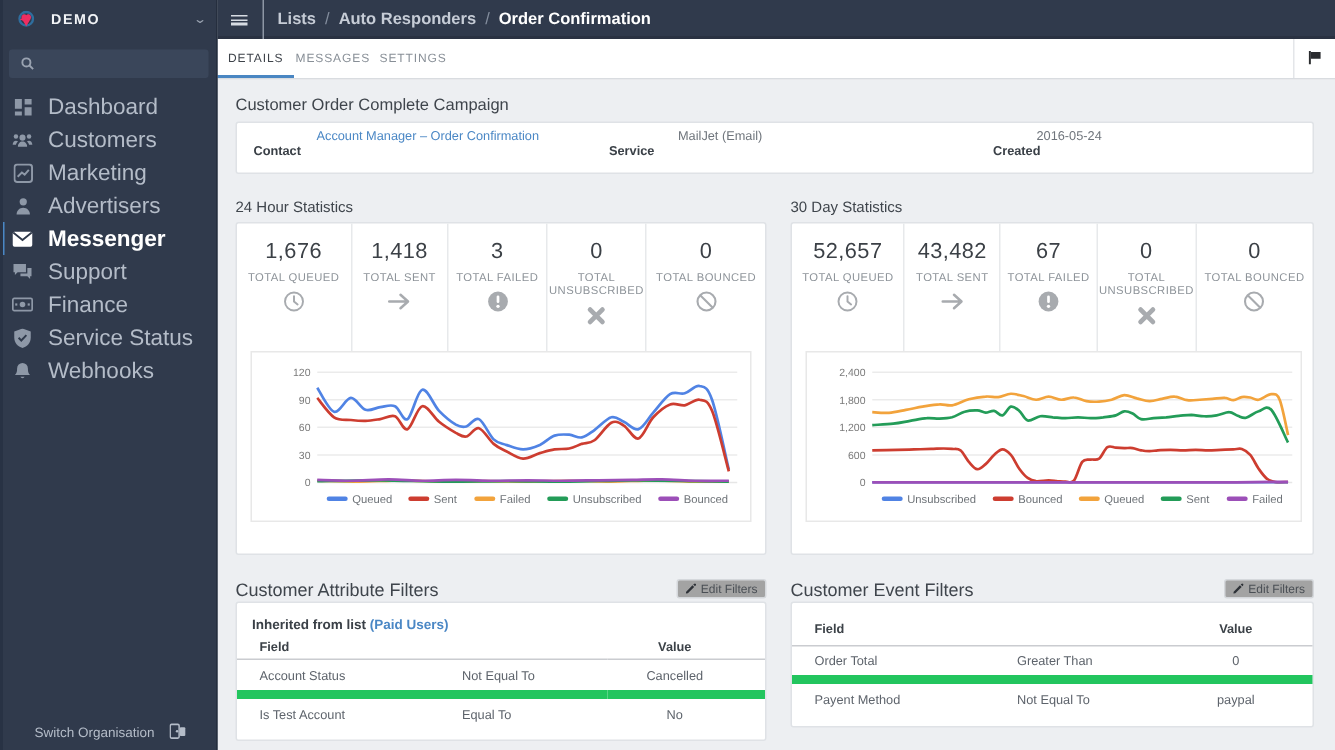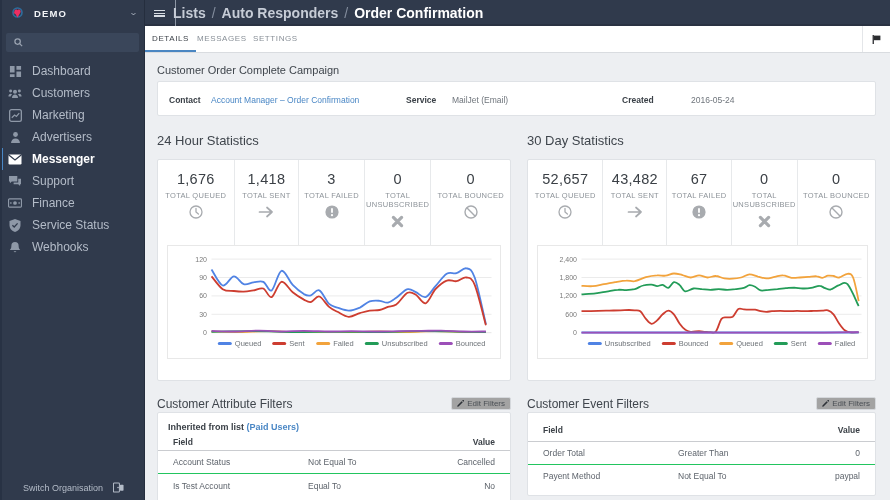--- a/index.html
+++ b/index.html
@@ -5,69 +5,69 @@
 body{font-family:"Liberation Sans",sans-serif;background:#edeff2;position:relative}
 .sidebar{position:absolute;left:0;top:0;width:145px;height:500px;background:#303a4c;z-index:3}
 .sidebar:before{content:"";position:absolute;left:0;top:0;bottom:0;width:2px;background:#283244;z-index:5}
 .sidebar:after{content:"";position:absolute;right:0;top:0;bottom:0;width:1.5px;background:#252e3e;z-index:5}
 .topbar{position:absolute;left:145px;right:0;top:0;height:26px;background:#303a4c;z-index:2}
 .logo-row{height:26px;display:flex;align-items:center;padding-left:12px;position:relative}
 .logo-name{color:#f2f4f7;font-weight:bold;font-size:9.5px;letter-spacing:1.1px;margin-left:11px}
 .logo-chev{position:absolute;right:8px;top:8px;color:#9aa3b1;font-size:8px;transform:scaleX(1.4)}
 .search{margin:7px 6px 0 6px;height:19px;background:#3a465a;border-radius:2px;display:flex;align-items:center;padding-left:8px}
 .menu{margin-top:8px}
-.mi{height:22px;display:flex;align-items:center;color:#b4bcc8;font-size:12px;position:relative}
+.mi{height:22px;display:flex;align-items:center;color:#b4bcc8;font-size:15px;position:relative}
 .mi .ic{width:14px;height:14px;margin-left:8px;display:flex;align-items:center;justify-content:center}
 .mi .tx{margin-left:10px}
 .mi.active{color:#fff;font-weight:bold}
 .mi.active:before{content:"";position:absolute;left:0;top:0;bottom:0;width:3px;background:#4a87c5}
 .switch{position:absolute;bottom:7px;left:0;width:100%;display:flex;align-items:center;color:#b4bcc8;font-size:9px}
 .hamb{position:absolute;left:9px;top:10px;width:11px}
 .hamb div{height:1.4px;background:#d7dce3;margin-bottom:1.2px}
 .tsep{position:absolute;left:30px;top:0;bottom:0;width:1px;background:#8d96a4}
-.crumbs{position:absolute;left:28px;top:0;height:26px;display:flex;align-items:center;font-size:14px;font-weight:bold;color:#c6ccd6}
+.crumbs{position:absolute;left:40px;top:0;height:26px;display:flex;align-items:center;font-size:11px;font-weight:bold;color:#c6ccd6}
 .crumbs .sl{color:#848e9e;font-weight:normal;margin:0 6px}
 .crumbs .cur{color:#fff}
 .tabs{position:absolute;left:145px;right:0;top:26px;height:27px;background:#fff;border-bottom:1px solid #d9dce0;z-index:2}
 .tab{position:absolute;top:0;height:26px;line-height:26px;font-size:8px;letter-spacing:0.6px;color:#888f97}
 .tab.active{color:#3e434a;border-bottom:2px solid #4a86c2;height:26px}
 .flagbox{position:absolute;right:0;top:0;width:28px;height:26px;border-left:1px solid #e4e6e9;text-align:center;line-height:26px}
 .main{position:absolute;left:145px;right:0;top:53px;bottom:0;background:#edeff2;padding:0 14px 0 12px}
 h2.pagehead{font-size:11px;font-weight:normal;color:#3f454c;margin-top:11px}
 .card{background:#fff;border:1px solid #dfe2e6;border-radius:2px}
 .infocard{margin-top:5px;height:35px;position:relative;font-size:8.5px}
 .infocard .lb{position:absolute;top:13px;font-weight:bold;color:#3a4047}
-.infocard .vl{position:absolute;top:13px;color:#6f757c}
+.infocard .vl{position:absolute;top:3px;color:#6f757c}
 a.lnk{color:#4a87c5;text-decoration:none}
 .cols{display:flex;gap:16px;margin-top:17px}
 .col-l{width:354px}
 .col-r{width:349px}
-h3.sec{font-size:13px;font-weight:normal;color:#3f454c;margin-bottom:14px;height:12px}
+h3.sec{font-size:10px;font-weight:normal;color:#3f454c;margin-bottom:3px;height:12px}
 .statcard{height:222px}
 .stats{display:flex;height:85px}
 .stat{text-align:center;padding-top:11px}
 .stat+.stat{border-left:1px solid #e7e9eb}
 .stat .num{font-size:14.5px;color:#3b4046;letter-spacing:0.3px}
 .stat .lbl{font-size:7.5px;color:#8d9399;letter-spacing:0.3px;margin-top:4px;line-height:1.25}
 .stat .ico{margin-top:5px;height:18px}
 .chartbox{margin:0 9px;border:1px solid #e8e8e8;height:114px;position:relative}
 .col-r .chartbox{margin:0 7px 0 9px}
 .fhead{display:flex;align-items:center;justify-content:space-between;margin-top:16px;height:13px}
 .fhead h3{font-size:12px;font-weight:normal;color:#3f454c}
 .editbtn{display:flex;align-items:center;border:1px solid #d5d8dc;background:#a3a3a3;border-radius:2px;height:13px;padding:0 5px;font-size:8px;color:#4a4f55}
 .editbtn svg{margin-right:3px}
 .fcard{margin-top:2px;font-size:8.5px;color:#5d636b}
 .fcard .inh{padding:9px 0 0 10px;font-weight:bold;color:#3a4047;font-size:9px}
 .ftab{width:100%;border-collapse:collapse;font-size:8.5px}
 .ftab td{padding:0}
 .ftab .hd td{font-weight:bold;color:#3c4248;border-bottom:1px solid #caccd0}
-.ftab .rw td{border-bottom:1px solid #22c55e}
+.ftab .rw td{border-bottom:6px solid #22c55e}
 .ftab .rw:last-child td{border-bottom:none}
 .ftab td.c1{padding-left:15px}
-.ftab td.c3{text-align:right}
+.ftab td.c3{text-align:center}
 svg{display:block}
 .axis{font-size:7px;fill:#7a7a7a}
 .leg{font-size:7.5px;fill:#6e7378}
 </style></head><body>
 <div class="sidebar">
 <div class="logo-row">
       <svg width="11" height="12" viewBox="0 0 22 24">
         <circle cx="11" cy="11" r="9" fill="none" stroke="#2e6e9e" stroke-width="3.2"></circle>
         <path fill="#ee2e62" d="M11 21 L5.2 11.2 C3.6 8.4 5.6 5 8.4 5 C9.6 5 10.5 5.5 11 6.3 C11.5 5.5 12.4 5 13.6 5 C16.4 5 18.4 8.4 16.8 11.2 Z"></path>
         <path fill="#ee2e62" d="M2 12l7-3.5L8 14z"></path>
@@ -210,21 +210,21 @@
         <path fill="#2a2c2f" d="M1.9 0.6h6.5v4.6H1.9z"></path>
       </svg></div>
 </div>
 <div class="main">
 <h2 class="pagehead">Customer Order Complete Campaign</h2>
 <div class="card infocard">
 <span class="lb" style="left:11px">Contact</span>
 <span class="vl" style="left:53px"><a class="lnk">Account Manager – Order Confirmation</a></span>
 <span class="lb" style="left:248px">Service</span>
 <span class="vl" style="left:294px">MailJet (Email)</span>
-<span class="lb" style="left:464px">Created</span>
+<span class="lb" style="left:504px">Created</span>
 <span class="vl" style="left:533px">2016-05-24</span>
 </div>
 <div class="cols">
 <div class="col-l">
 <h3 class="sec">24 Hour Statistics</h3>
 <div class="card statcard">
 <div class="stats">
             <div class="stat" style="width:76px">
               <div class="num">1,676</div>
               <div class="lbl">TOTAL QUEUED</div>

